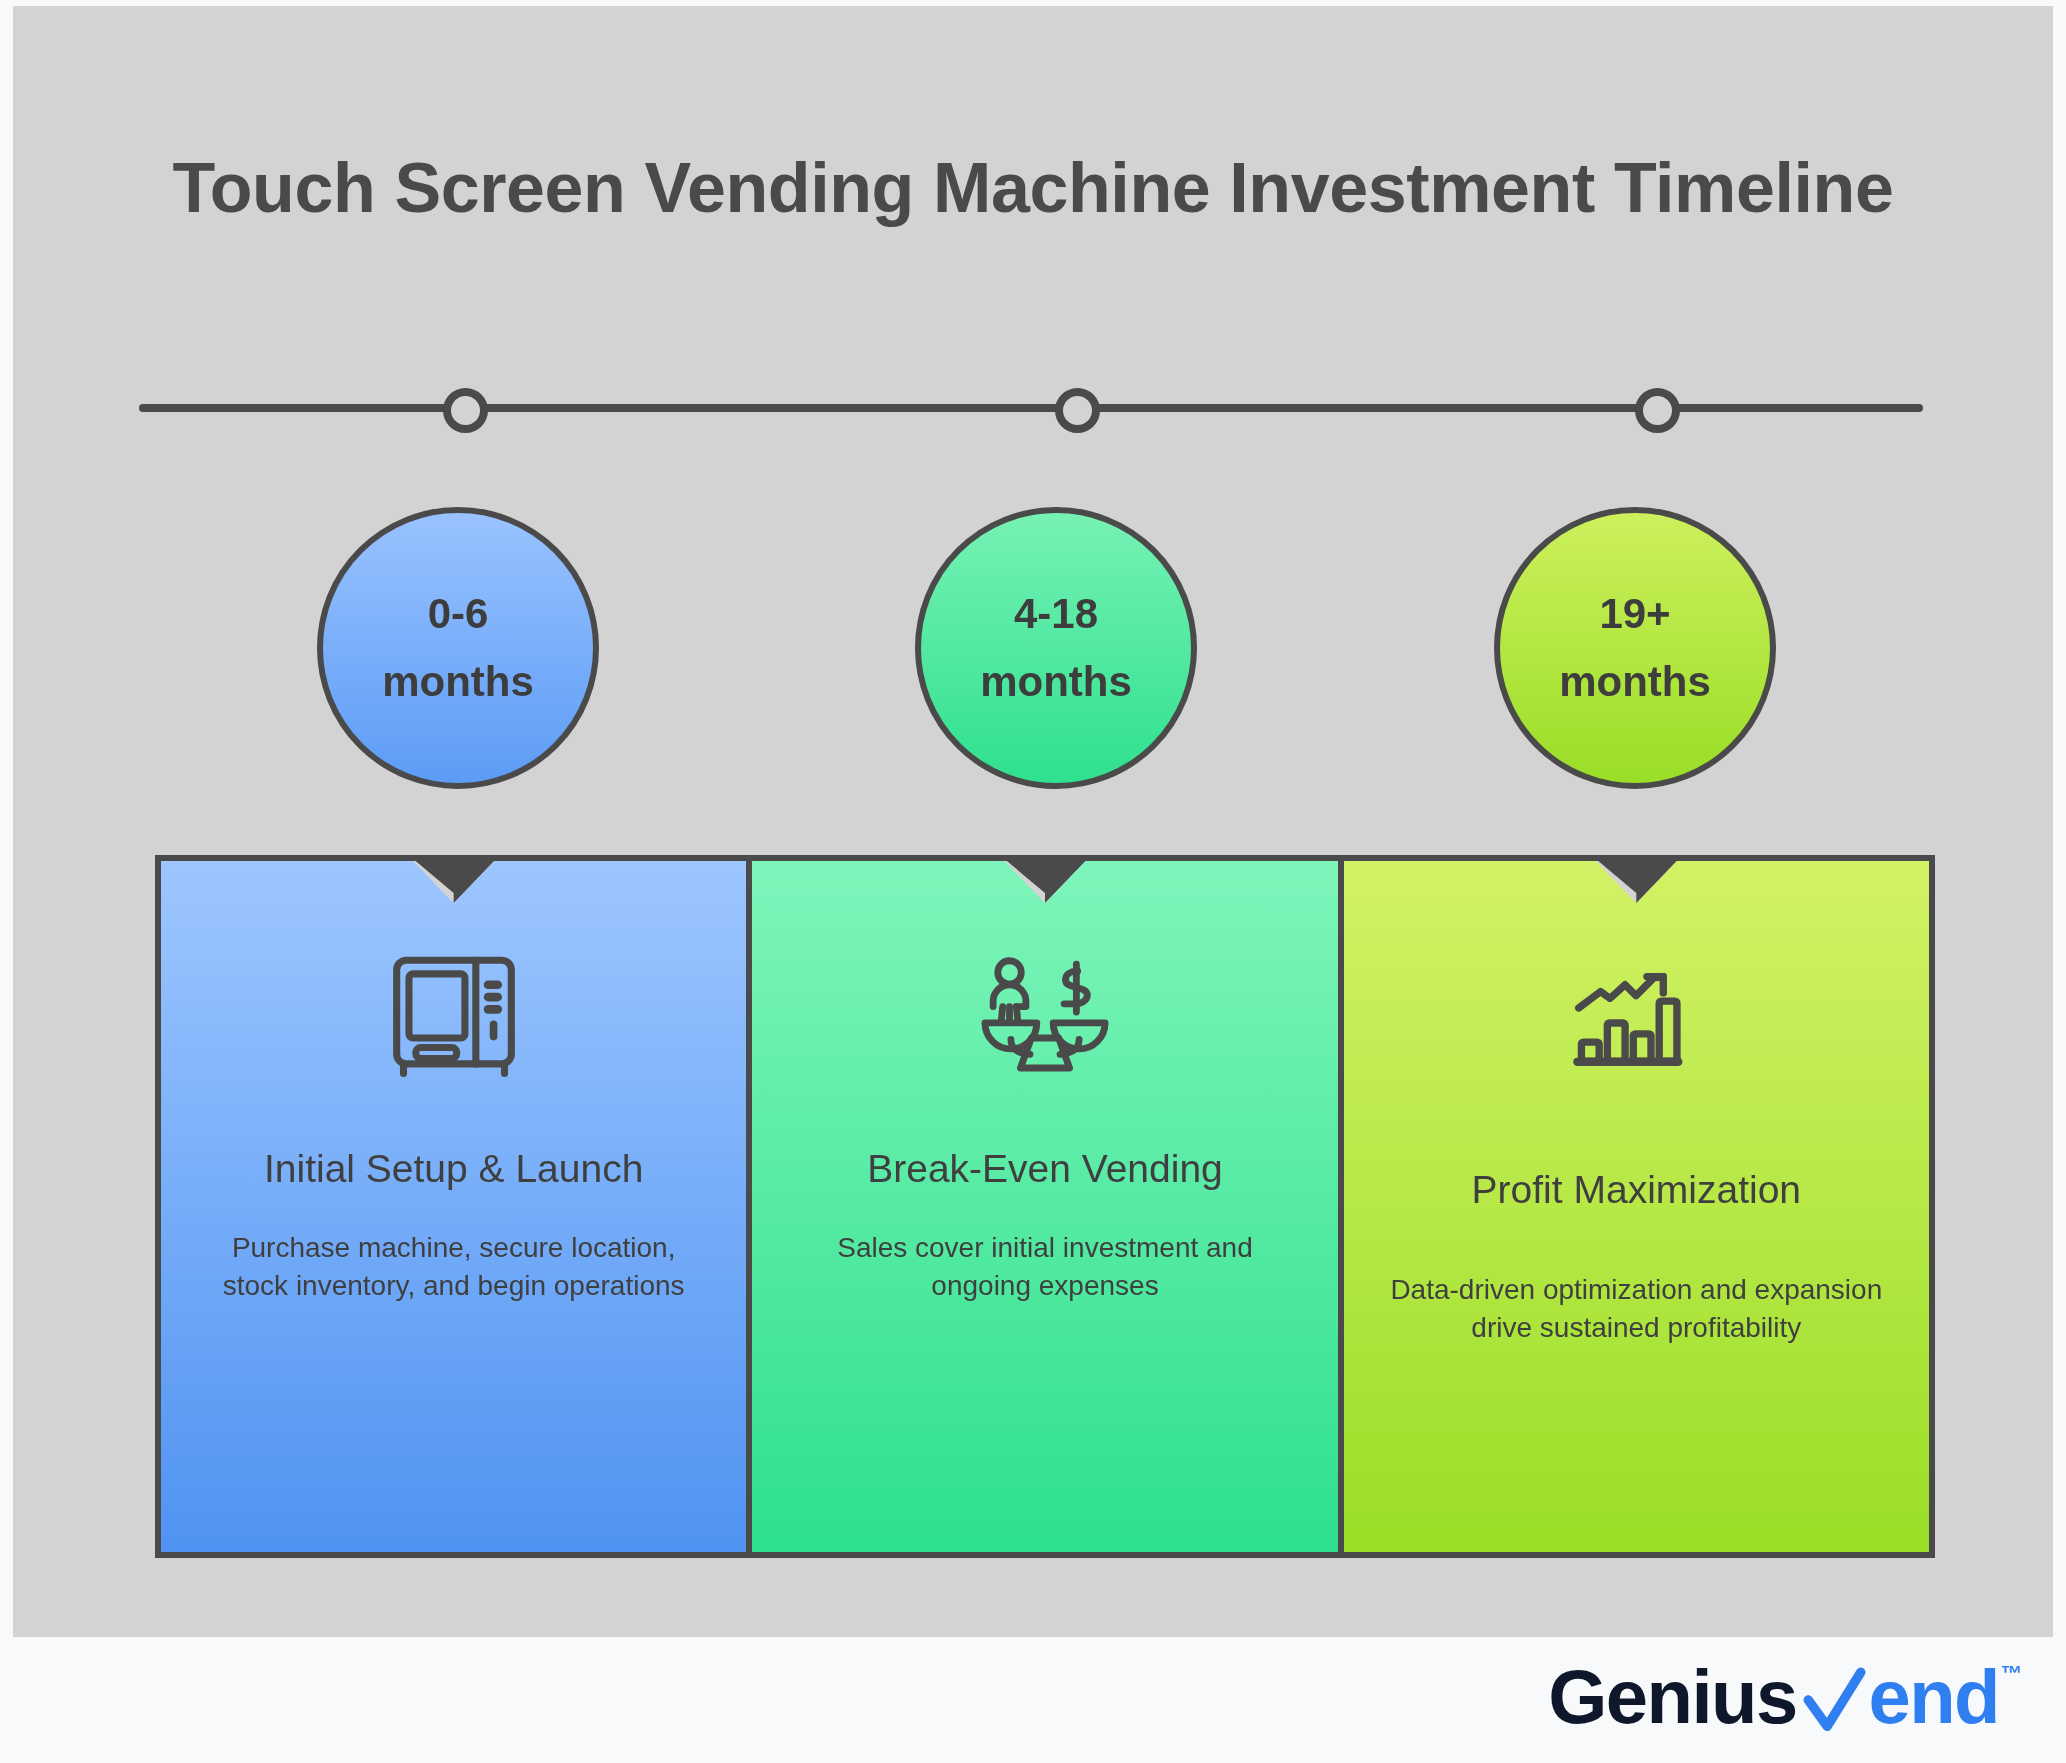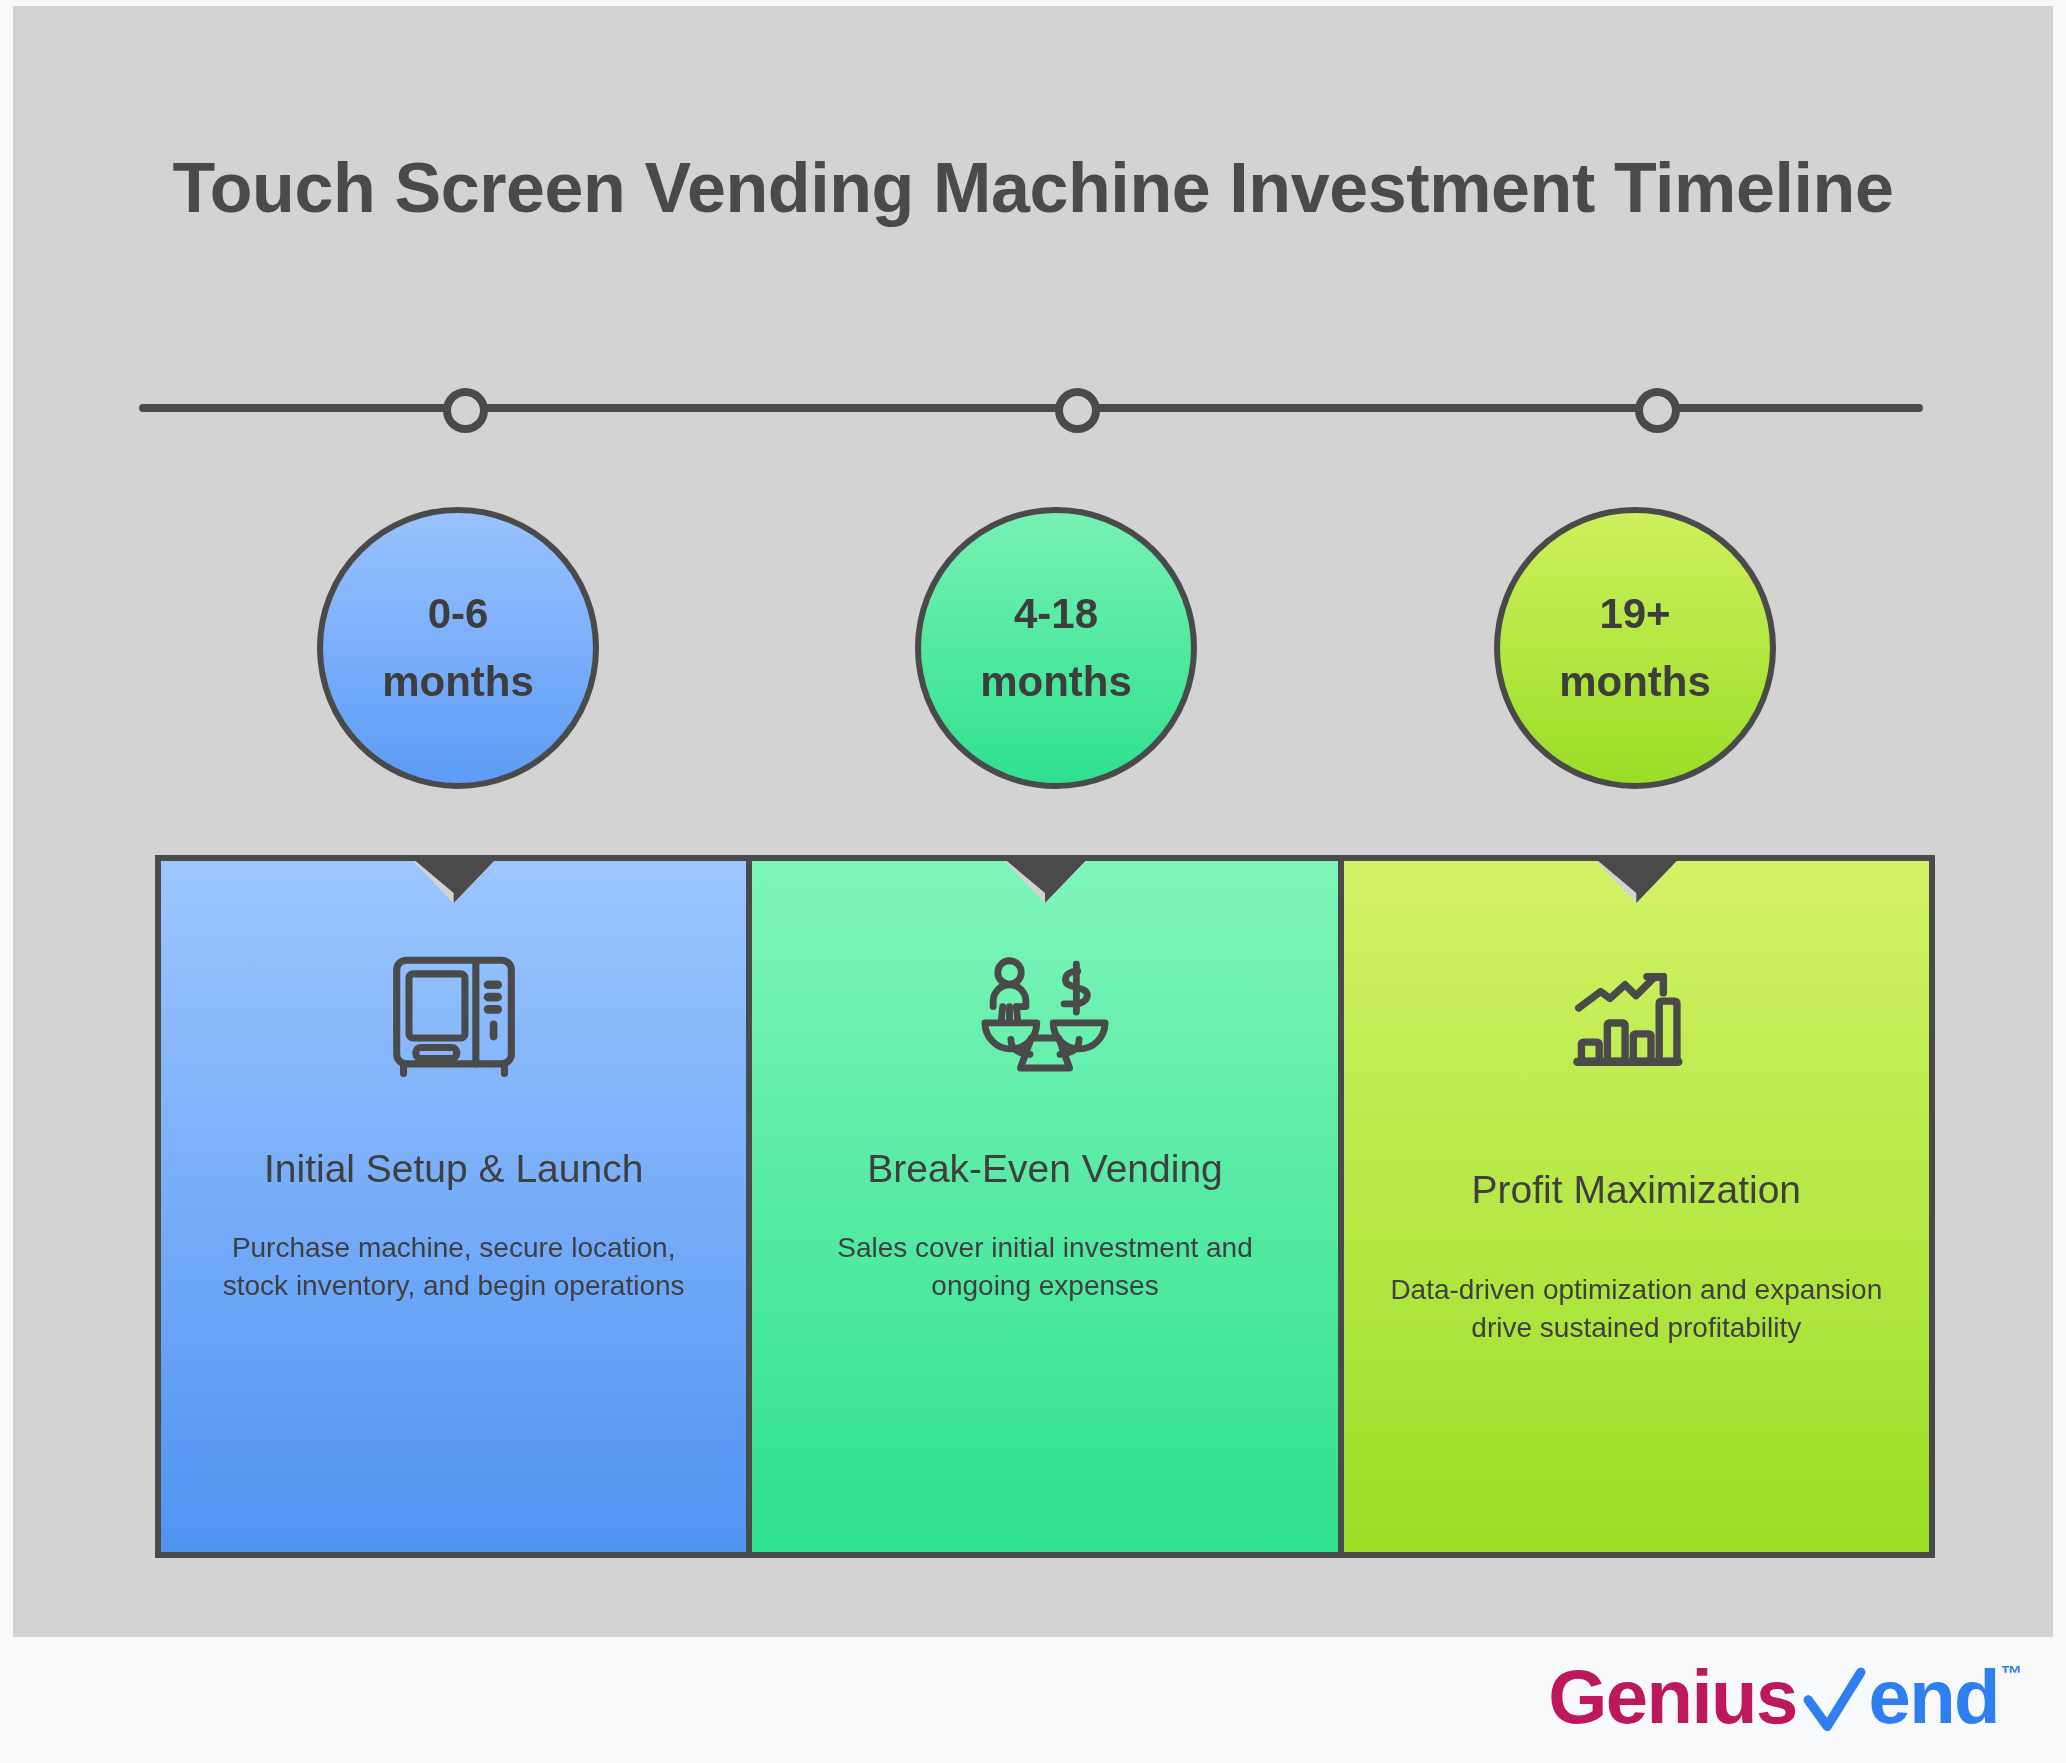--- a/index.html
+++ b/index.html
@@ -165,21 +165,21 @@
   .logo{
     position:absolute;
     right:45px;top:22px;
     display:flex;
     align-items:flex-start;
     font-size:76px;
     font-weight:bold;
     letter-spacing:-1.5px;
     line-height:1;
   }
-  .logo .genius{color:#be185d;}
+  .logo .genius{color:#0f172a;}
   .logo .checkv{
     display:inline-block;
     width:73px;height:76px;
     position:relative;
     margin:0 -2.9px 0 1.5px;
   }
   .logo .checkv svg{position:absolute;left:0;top:2.9px;}
   .logo .vend{color:#2f7ff0;}
   .logo .tm{
     font-size:22px;

